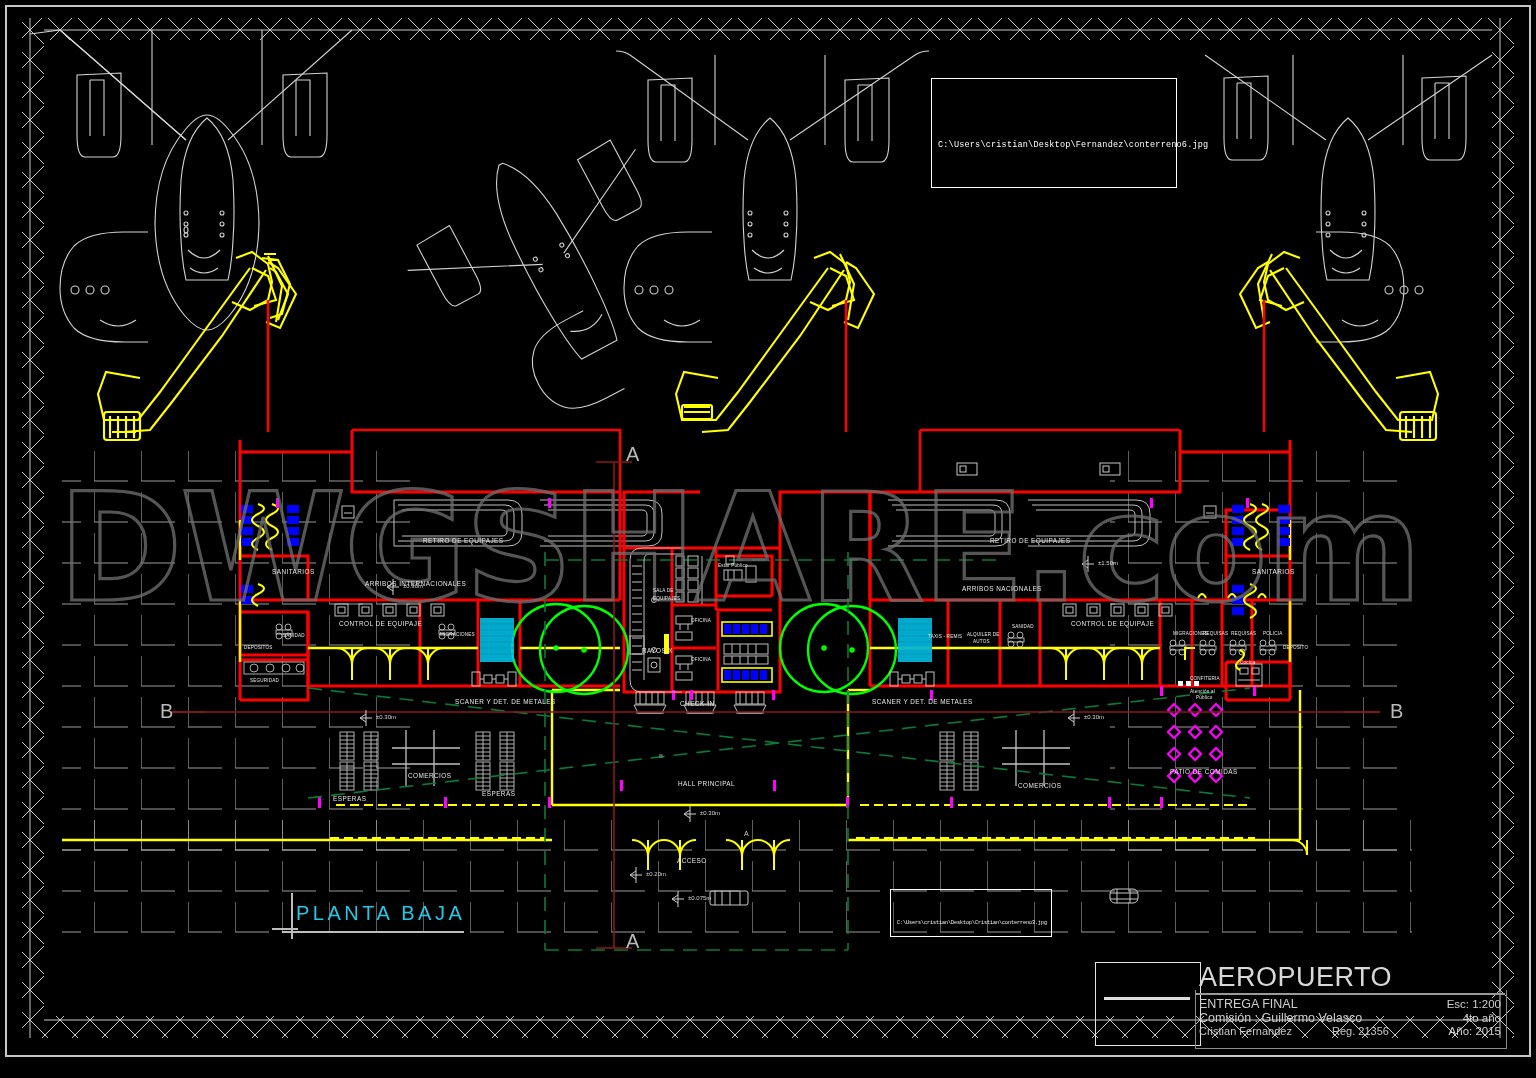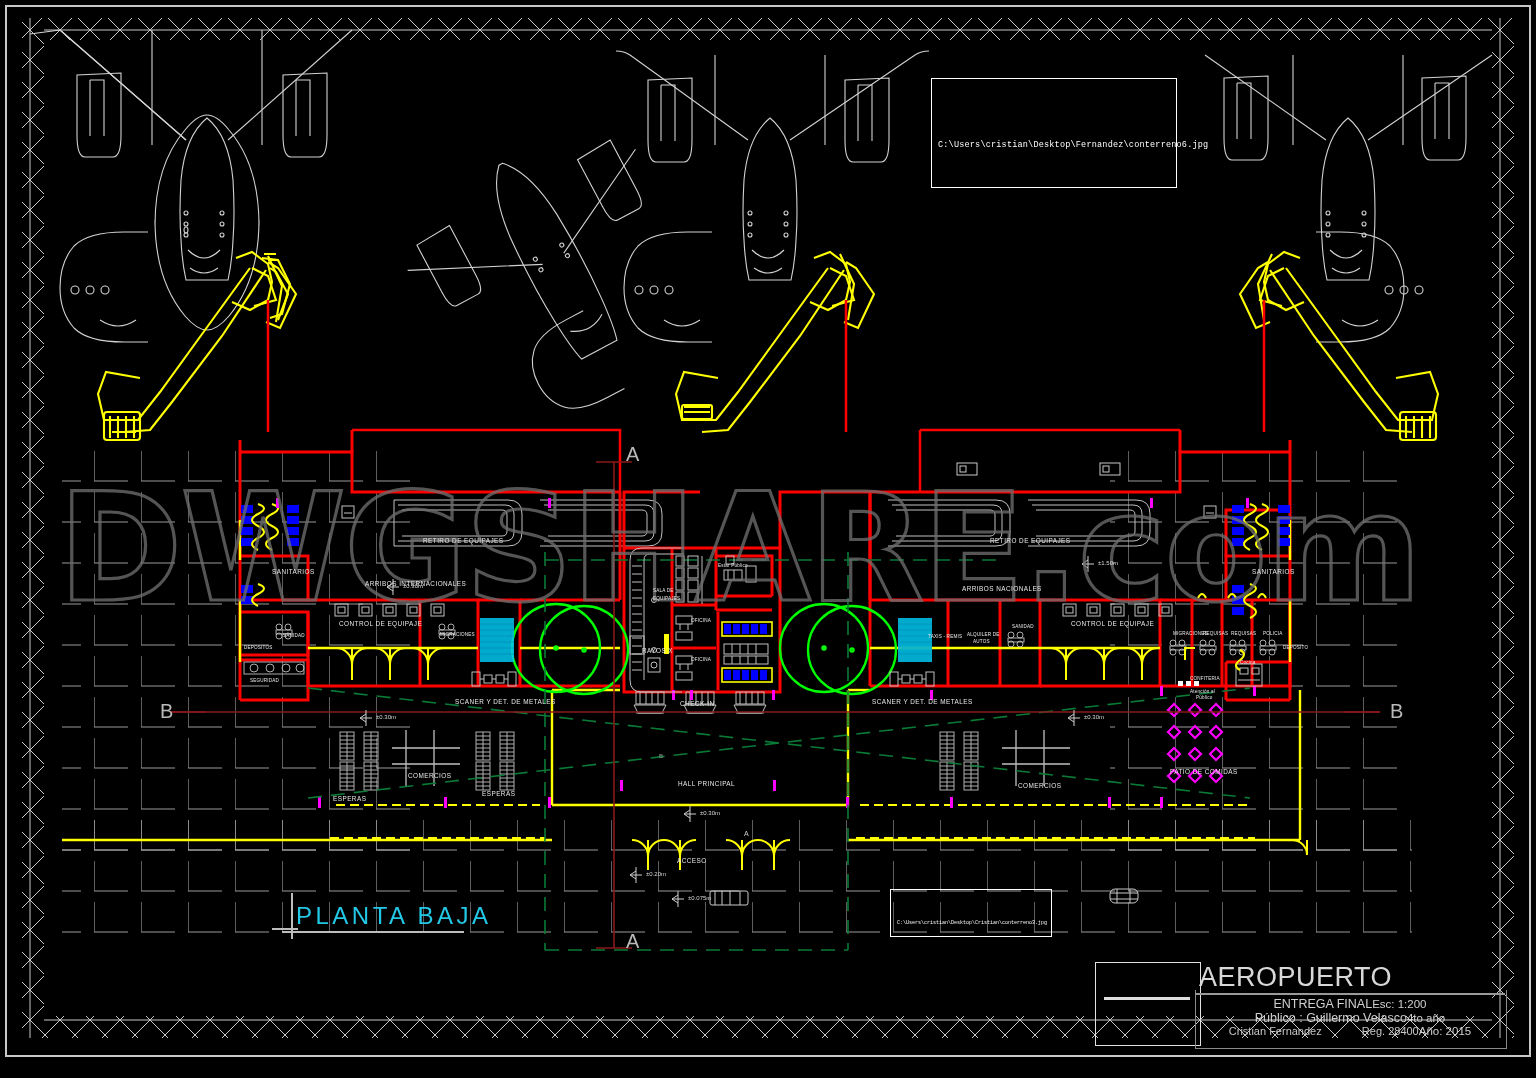--- a/index.html
+++ b/index.html
@@ -4,29 +4,29 @@
 <title>AEROPUERTO - PLANTA BAJA</title>
 <style>
   html,body{margin:0;padding:0;background:#000;}
   body{width:1536px;height:1078px;overflow:hidden;font-family:"Liberation Sans",sans-serif;}
   #stage{position:relative;width:1536px;height:1078px;background:#000;}
   svg{display:block;}
   
   #titleblock{position:absolute;left:1195px;top:962px;width:310px;height:86px;color:#cfcfcf;}
   #tb-title{font-size:27px;letter-spacing:.5px;color:#d8d8d8;line-height:30px;padding-left:4px;}
   #tb-rule{height:2px;background:#9a9a9a;margin:1px 0 2px 0;}
-  .tb-row{display:flex;justify-content:center;align-items:baseline;padding-left:4px;padding-right:4px;}
+  .tb-row{display:flex;justify-content:space-between;align-items:baseline;padding-left:4px;padding-right:4px;}
   .tb-left{font-size:12.5px;color:#cfcfcf;}
   .tb-right{font-size:11.5px;color:#cfcfcf;}
   .tb-small{font-size:11px;color:#c7c7c7;}
   #tb-box{position:absolute;left:1095px;top:962px;width:104px;height:82px;border:1.5px solid #e2e2e2;}
   #tb-box-line{position:absolute;left:8px;top:34px;width:86px;height:3px;background:#ddd;}
   #tb-outline{position:absolute;left:1195px;top:990px;width:310px;height:58px;border:1px solid #8a8a8a;border-top:none;}
   
-  #planta{position:absolute;left:296px;top:902px;color:#23c8e6;font-size:24px;letter-spacing:3.5px;}
+  #planta{position:absolute;left:296px;top:902px;color:#23c8e6;font-size:20px;letter-spacing:3.5px;}
   #planta-ul{position:absolute;left:282px;top:931px;width:182px;height:2px;background:#bdbdbd;}
   #planta-vl{position:absolute;left:291px;top:893px;width:2px;height:46px;background:#bdbdbd;}
   #planta-hl{position:absolute;left:272px;top:928px;width:26px;height:2px;background:#bdbdbd;}
   
   #pathbox1{position:absolute;left:931px;top:78px;width:244px;height:108px;border:1.3px solid #ffffff;}
   #pathtext1{position:absolute;left:938px;top:140px;font-size:8.5px;color:#ffffff;font-family:"Liberation Mono",monospace;letter-spacing:.2px;white-space:nowrap;}
   #pathbox2{position:absolute;left:890px;top:889px;width:160px;height:46px;border:1.2px solid #ffffff;}
   #pathtext2{position:absolute;left:897px;top:920px;font-size:5px;color:#ffffff;font-family:"Liberation Mono",monospace;white-space:nowrap;}
   #wm-text{font-family:"DejaVu Sans",sans-serif;font-weight:bold;font-size:150px;fill:none;stroke:#6e6e6e;stroke-width:3.2;letter-spacing:-2px;}
   
@@ -867,26 +867,26 @@
 </div>
 <div id="tb-outline"></div>
 <div id="titleblock">
   <div id="tb-title">AEROPUERTO</div>
   <div id="tb-rule"></div>
   <div class="tb-row">
     <div class="tb-left">ENTREGA FINAL</div>
     <div class="tb-right">Esc: 1:200</div>
   </div>
   <div class="tb-row">
-    <div class="tb-left">Público : Guillermo Velasco</div>
+    <div class="tb-left">Comisión : Guillermo Velasco</div>
     <div class="tb-right">4to año</div>
   </div>
   <div class="tb-row">
     <div class="tb-small">
       <span>Cristian  Fernandez</span>
       <span style="display:inline-block;width:34px"></span>
-      <span>Reg. 28400</span>
+      <span>Reg. 21356</span>
     </div>
     <div class="tb-right">Año: 2015</div>
   </div>
 </div>
 
 </div>
 
 </body></html>

